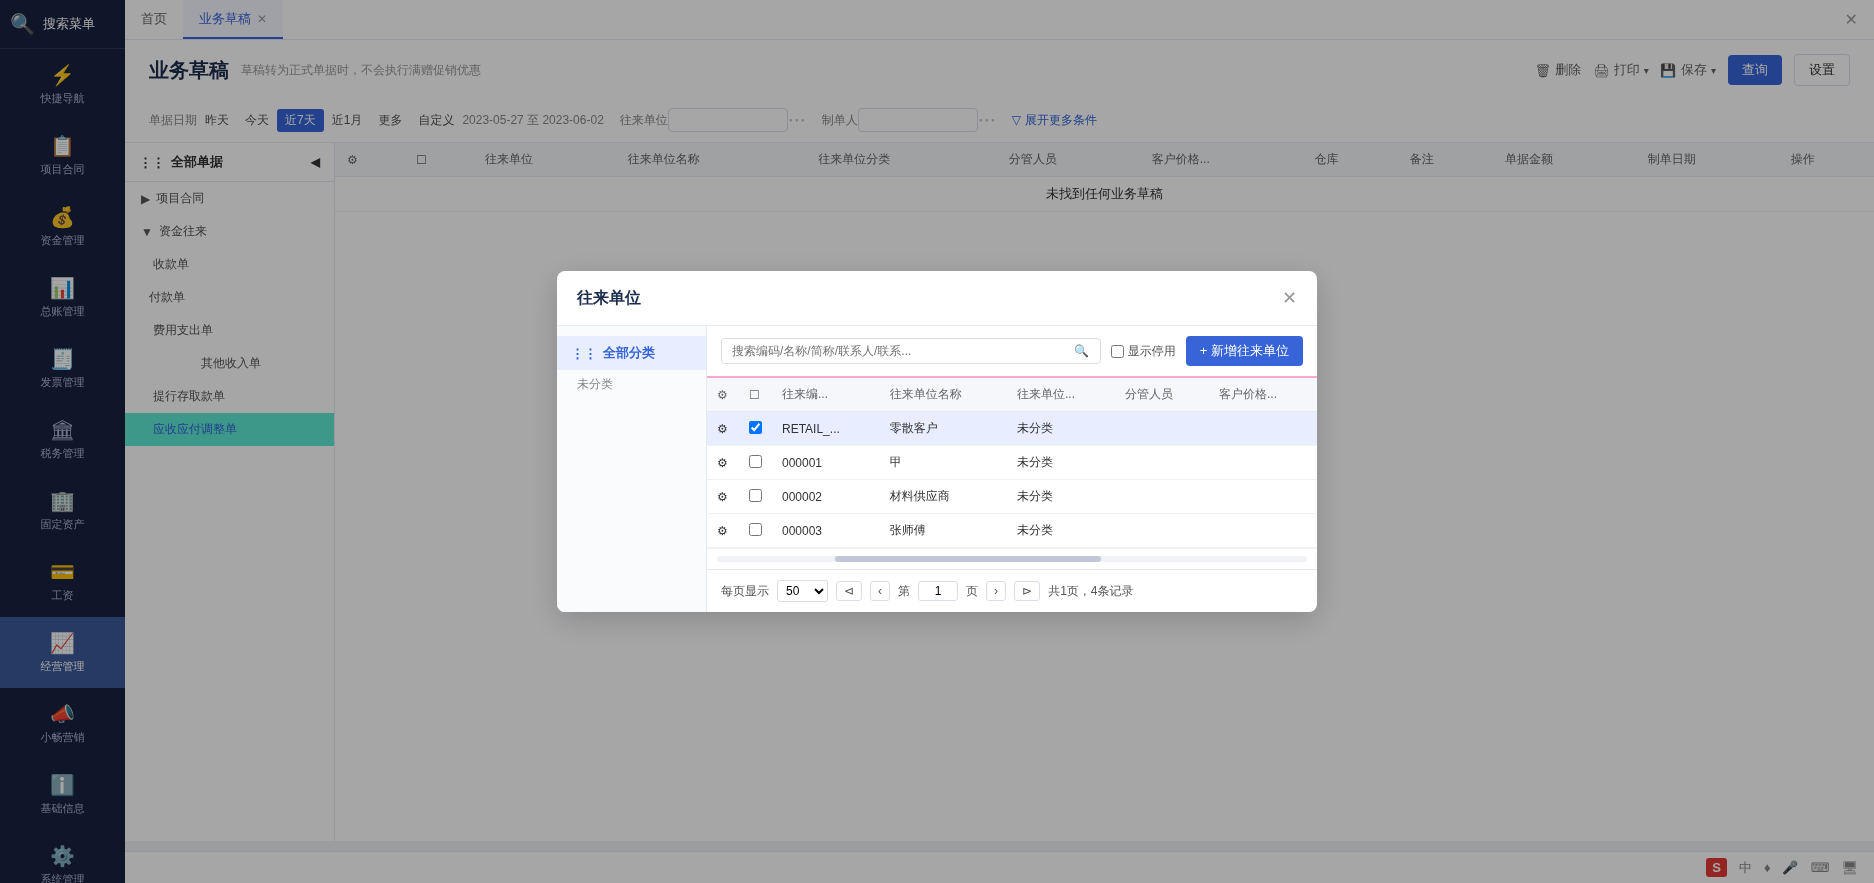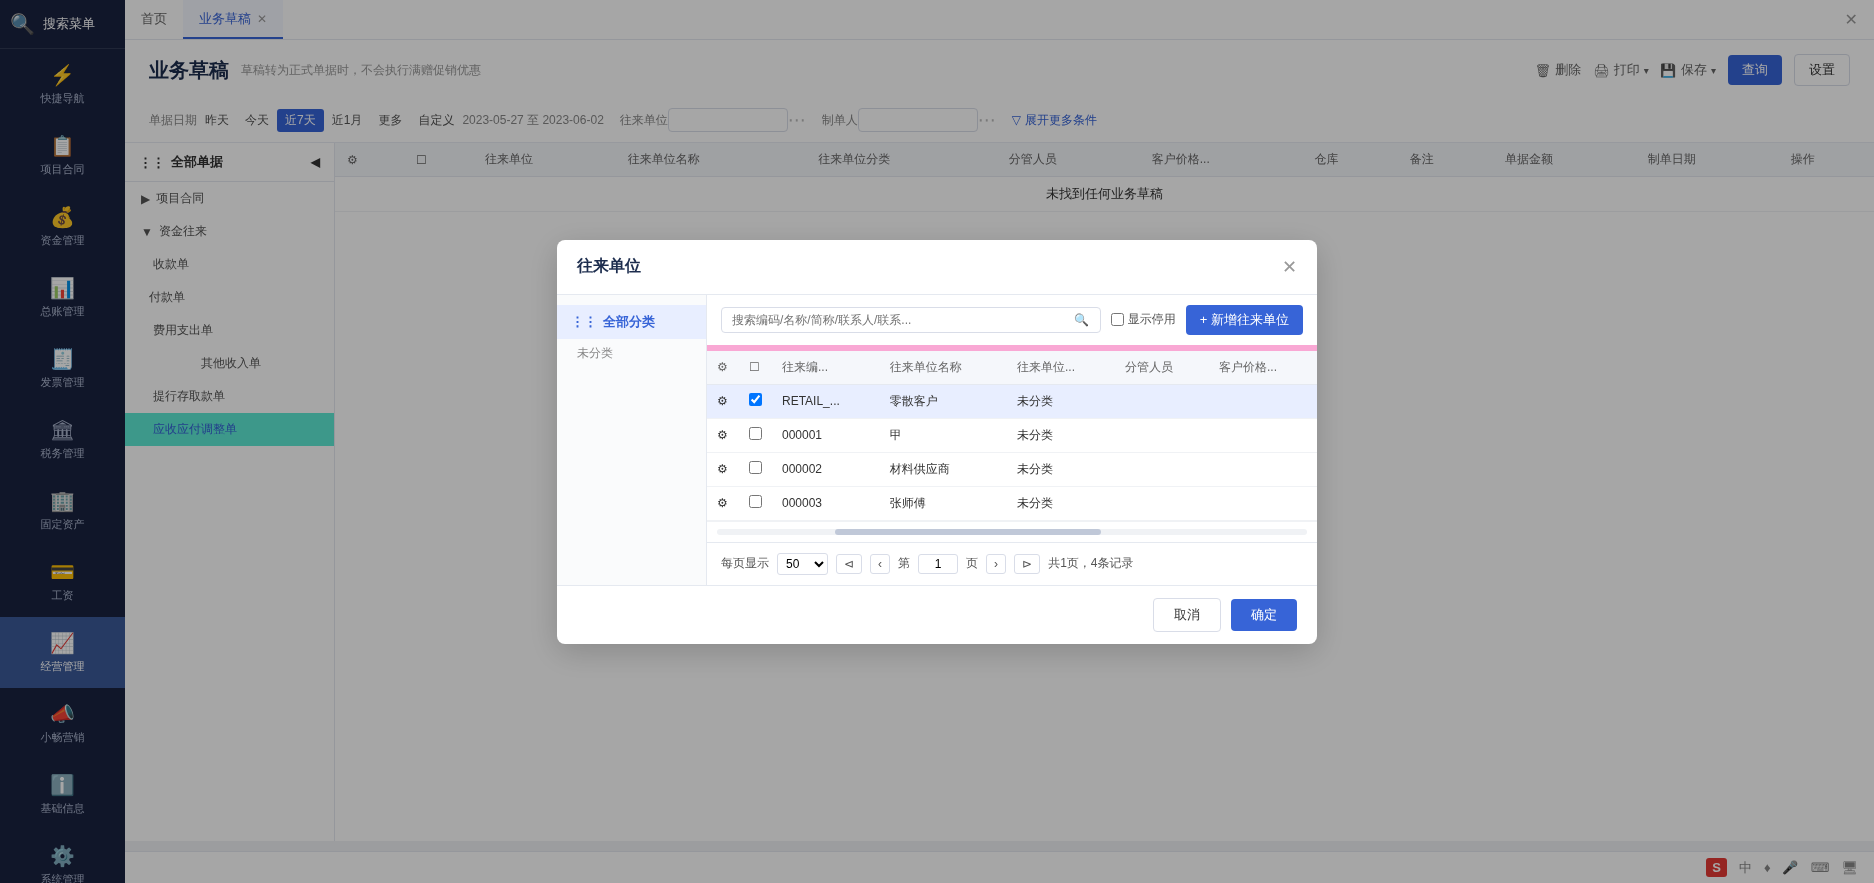--- a/index.html
+++ b/index.html
@@ -141,21 +141,21 @@
     }
     .modal-sidebar-item {
       padding: 8px 14px; font-size: 13px; cursor: pointer; color: #555;
       display: flex; align-items: center; gap: 6px;
     }
     .modal-sidebar-item.active { background: #e8eeff; color: #3764d7; font-weight: bold; }
     .modal-sidebar-sub { padding: 6px 20px; font-size: 12px; color: #888; cursor: pointer; }
     .modal-content { flex: 1; display: flex; flex-direction: column; overflow: hidden; }
     .modal-toolbar {
       display: flex; align-items: center; gap: 10px; padding: 10px 14px;
-      border-bottom: 6px solid #f9a8d4;
+      border-bottom: 2px solid #f9a8d4;
     }
     .modal-search {
       flex: 1; border: 1px solid #d9dde8; border-radius: 4px;
       padding: 5px 10px; font-size: 12px; color: #555; background: #fff;
       display: flex; align-items: center; gap: 6px;
     }
     .modal-search input {
       border: none; outline: none; flex: 1; font-size: 12px; color: #555;
     }
     .modal-checkbox-label { display: flex; align-items: center; gap: 4px; font-size: 12px; color: #555; }
@@ -510,24 +510,20 @@
           <span>第</span>
           <input class="page-input" type="text" value="1" style="">
           <span>页</span>
           <button class="page-btn">›</button>
           <button class="page-btn">⊳</button>
           <span>共1页，4条记录</span>
         </div>
       </div>
     </div>
 
-    <div class="modal-action-footer">
-      <button class="btn-cancel">取消</button>
-      <button class="btn-confirm">确定</button>
-    </div>
   </div>
 </div>
 
 <div class="status-bar">
   <span class="status-bar-item" style="background:#e53935;color:#fff;border-radius:3px;padding:2px 6px;font-weight:bold;">S</span>
   <span class="status-bar-item">中</span>
   <span class="status-bar-item">♦</span>
   <span class="status-bar-item">🎤</span>
   <span class="status-bar-item">⌨</span>
   <span class="status-bar-item">🖥</span>

